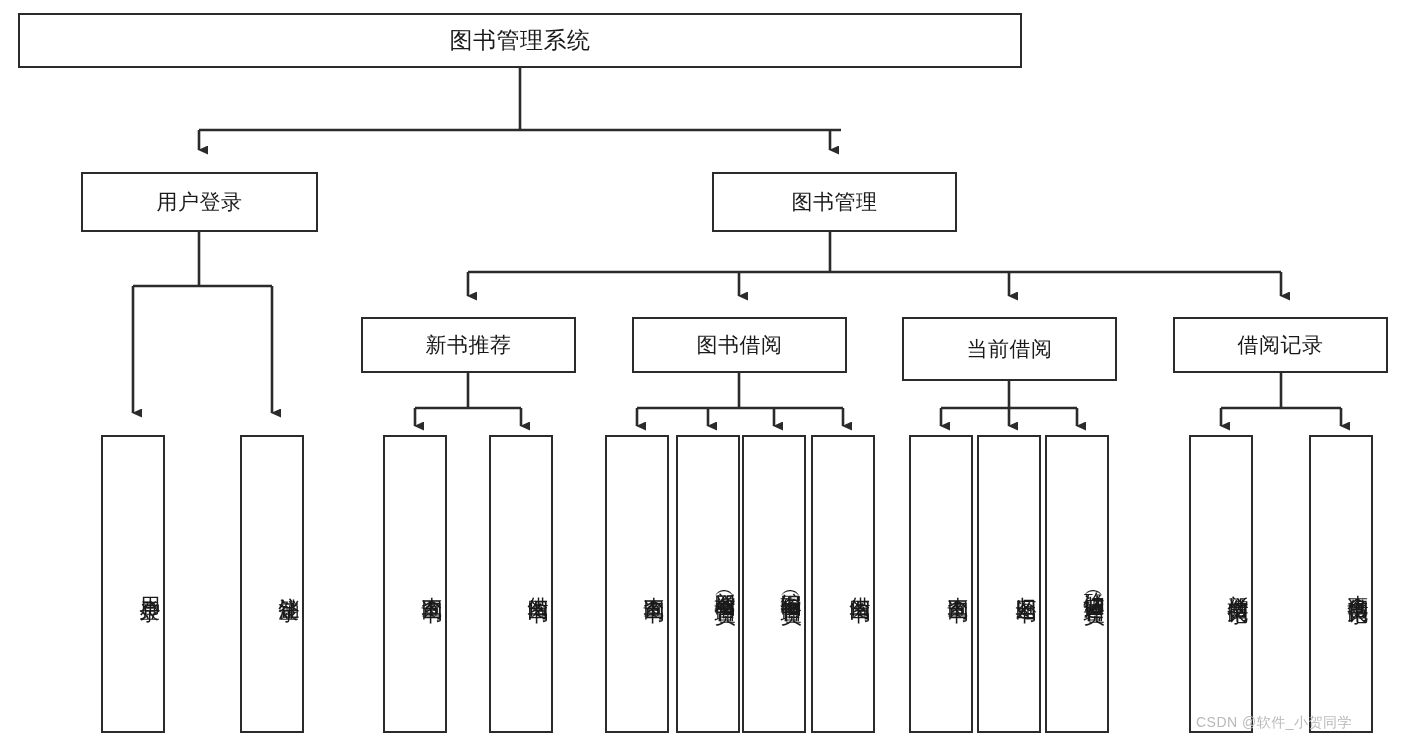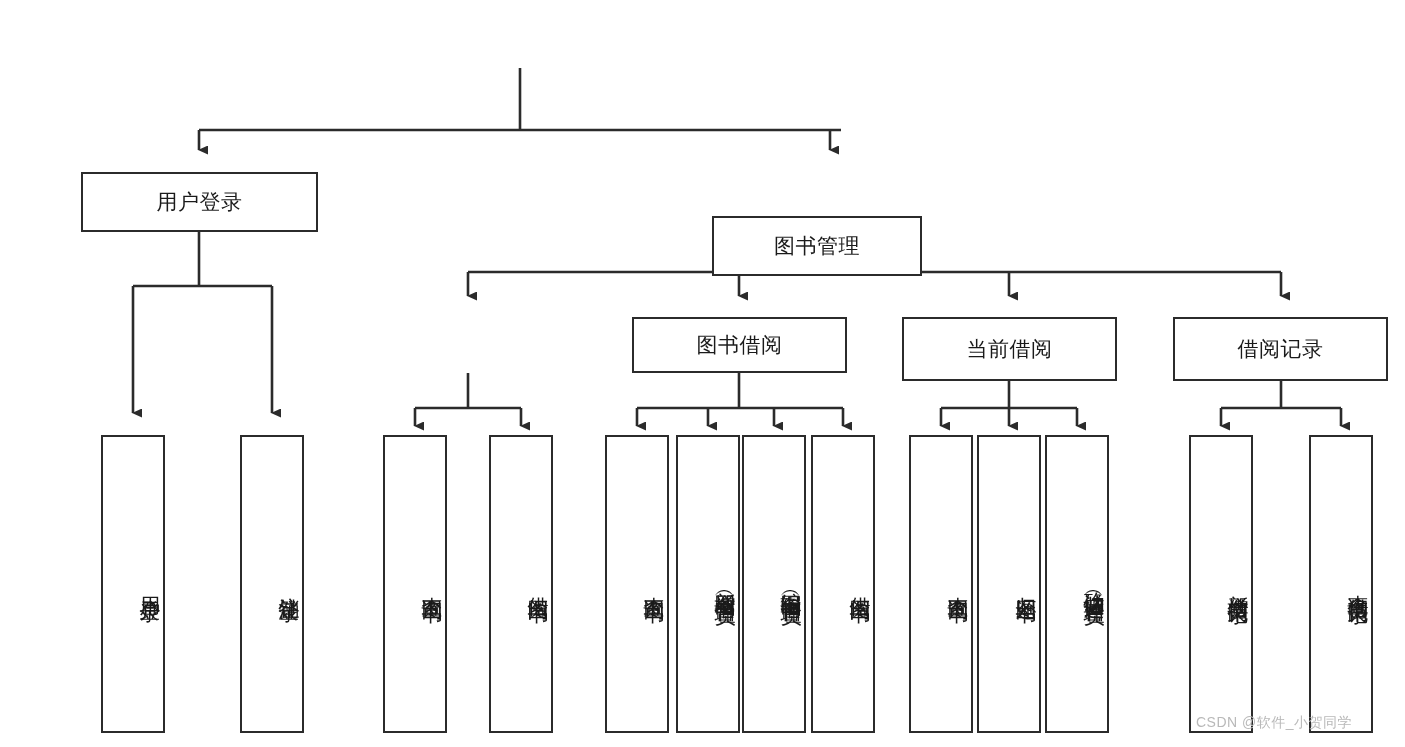--- a/index.html
+++ b/index.html
@@ -116,35 +116,41 @@
       <path d="M1009,408 L1009,426" marker-end="url(#arrowhead)"></path>
       <path d="M1077,408 L1077,426" marker-end="url(#arrowhead)"></path>
 
       <path d="M1281,373 L1281,408"></path>
       <path d="M1221,408 L1341,408"></path>
       <path d="M1221,408 L1221,426" marker-end="url(#arrowhead)"></path>
       <path d="M1341,408 L1341,426" marker-end="url(#arrowhead)"></path>
     </g>
   </svg>
 
+  <div class="node node-h root" style="left:18px; top:13px; width:1004px; height:55px;">
+    <span>图书管理系统</span>
+  </div>
 
   <div class="node node-h" style="left:81px; top:172px; width:237px; height:60px;">
     <span>用户登录</span>
   </div>
-  <div class="node node-h" style="left:712px; top:172px; width:210px; height:60px;margin-top:44px;">
+  <div class="node node-h" style="left:712px; top:172px; width:245px; height:60px;">
     <span>图书管理</span>
   </div>
 
+  <div class="node node-h" style="left:361px; top:317px; width:215px; height:56px;">
+    <span>新书推荐</span>
+  </div>
   <div class="node node-h" style="left:632px; top:317px; width:215px; height:56px;align-items:center;">
     <span>图书借阅</span>
   </div>
   <div class="node node-h" style="left:902px; top:317px; width:215px; height:64px;">
     <span>当前借阅</span>
   </div>
-  <div class="node node-h" style="left:1173px; top:317px; width:215px; height:64px;">
+  <div class="node node-h" style="left:1173px; top:317px; width:215px; height:56px;">
     <span>借阅记录</span>
   </div>
 
   <div class="node node-v" style="left:101px; top:435px; width:64px; height:298px;">
     <span>用户登录</span>
   </div>
   <div class="node node-v" style="left:240px; top:435px; width:64px; height:298px;">
     <span>注销登录</span>
   </div>
 

